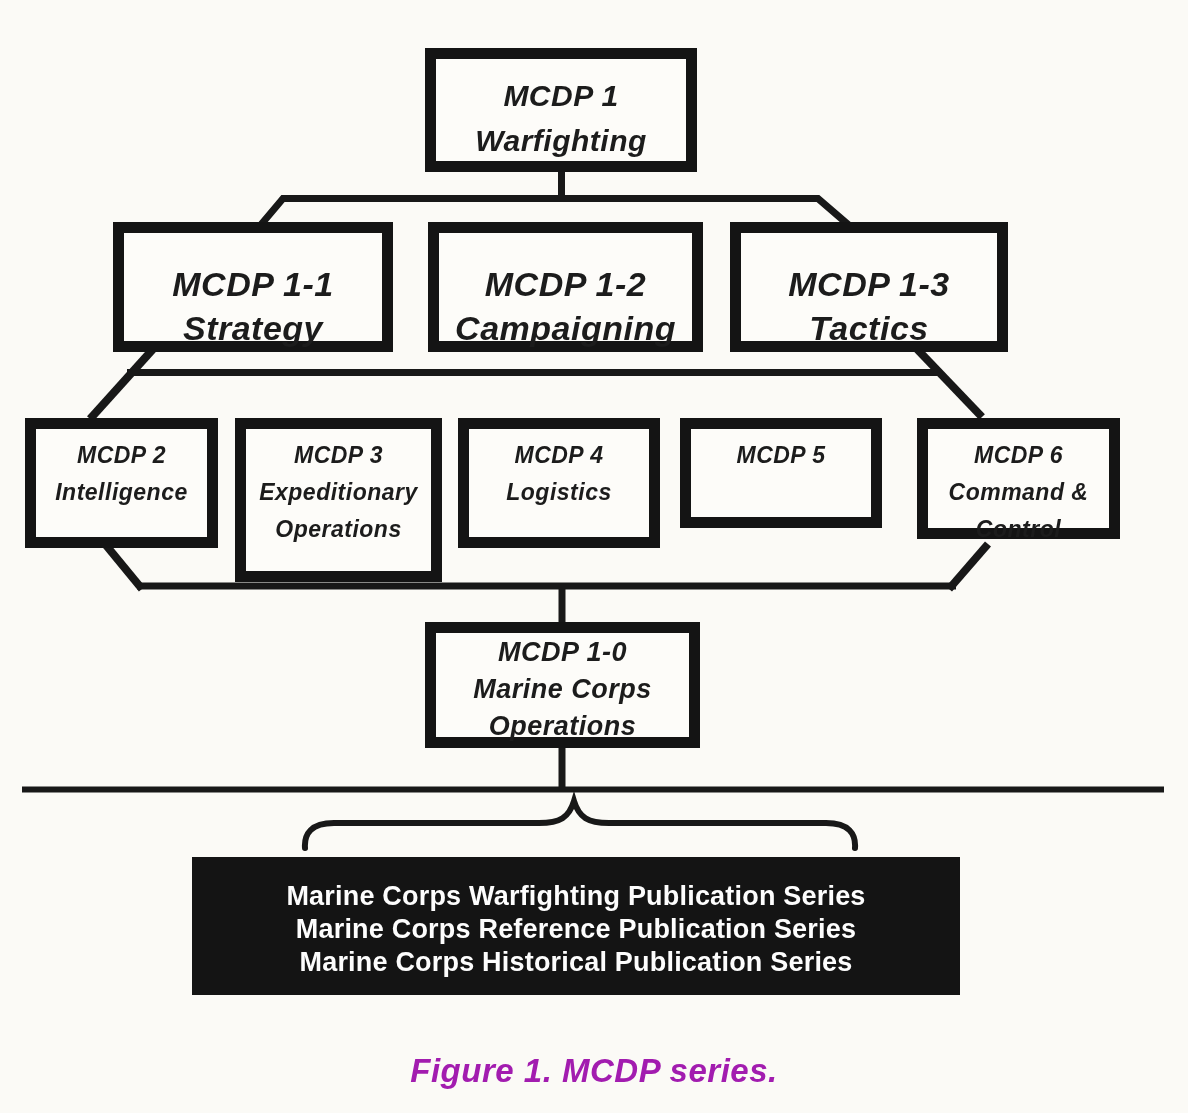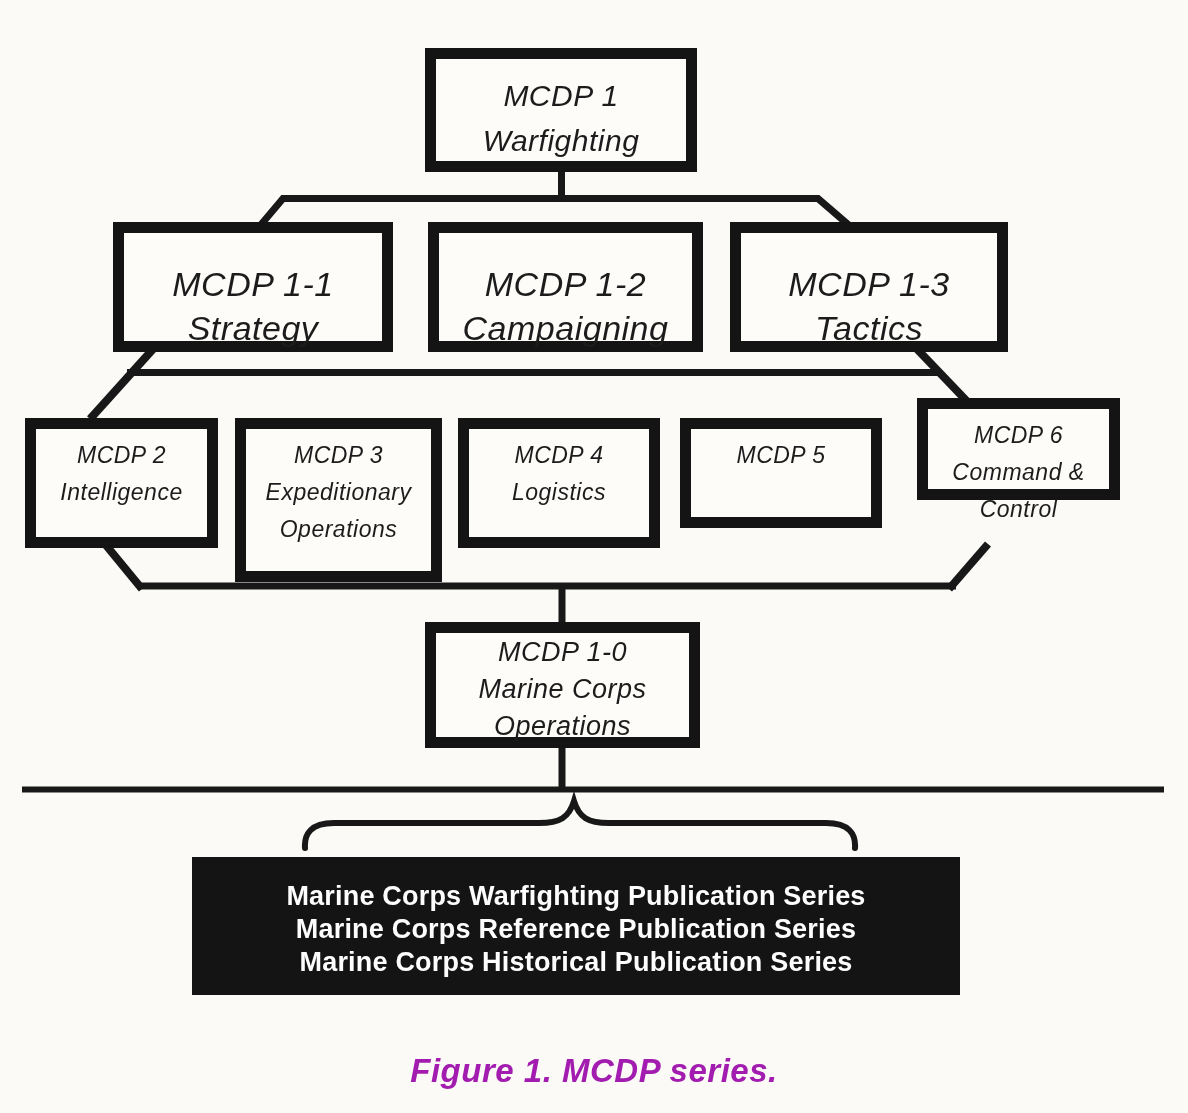--- a/index.html
+++ b/index.html
@@ -29,20 +29,21 @@
     position: absolute;
     box-sizing: border-box;
     border: 11px solid #141414;
     background: #fdfcf9;
     text-align: center;
     font-style: italic;
     color: #1c1c1c;
   }
   .node .code, .node .name {
     letter-spacing: 0.5px;
+    font-weight: bold;
   }
   .row1 { font-size: 30px; line-height: 45px; padding-top: 14px; }
   .row2 { font-size: 34px; line-height: 44px; padding-top: 29px; }
   .row3 { font-size: 23px; line-height: 37px; padding-top: 8px; }
   .row4 { font-size: 27px; line-height: 37px; padding-top: 1px; }
   .series-box {
     position: absolute;
     left: 192px; top: 857px;
     width: 768px; height: 138px;
     box-sizing: border-box;
@@ -127,21 +128,21 @@
 
   <div class="node row3" style="left:458px;top:418px;width:202px;height:130px">
     <div class="code">MCDP 4</div>
     <div class="name">Logistics</div>
   </div>
 
   <div class="node row3" style="left:680px;top:418px;width:202px;height:110px">
     <div class="code">MCDP 5</div>
   </div>
 
-  <div class="node row3" style="left:917px;top:398px;width:203px;height:102px">
+  <div class="node row3" style="left:917px;top:418px;width:203px;height:121px">
     <div class="code">MCDP 6</div>
     <div class="name">Command &amp; Control</div>
   </div>
 
   <div class="node row4" style="left:425px;top:622px;width:275px;height:126px">
     <div class="code">MCDP 1-0</div>
     <div class="name">Marine Corps Operations</div>
   </div>
 
   <div class="series-box">

